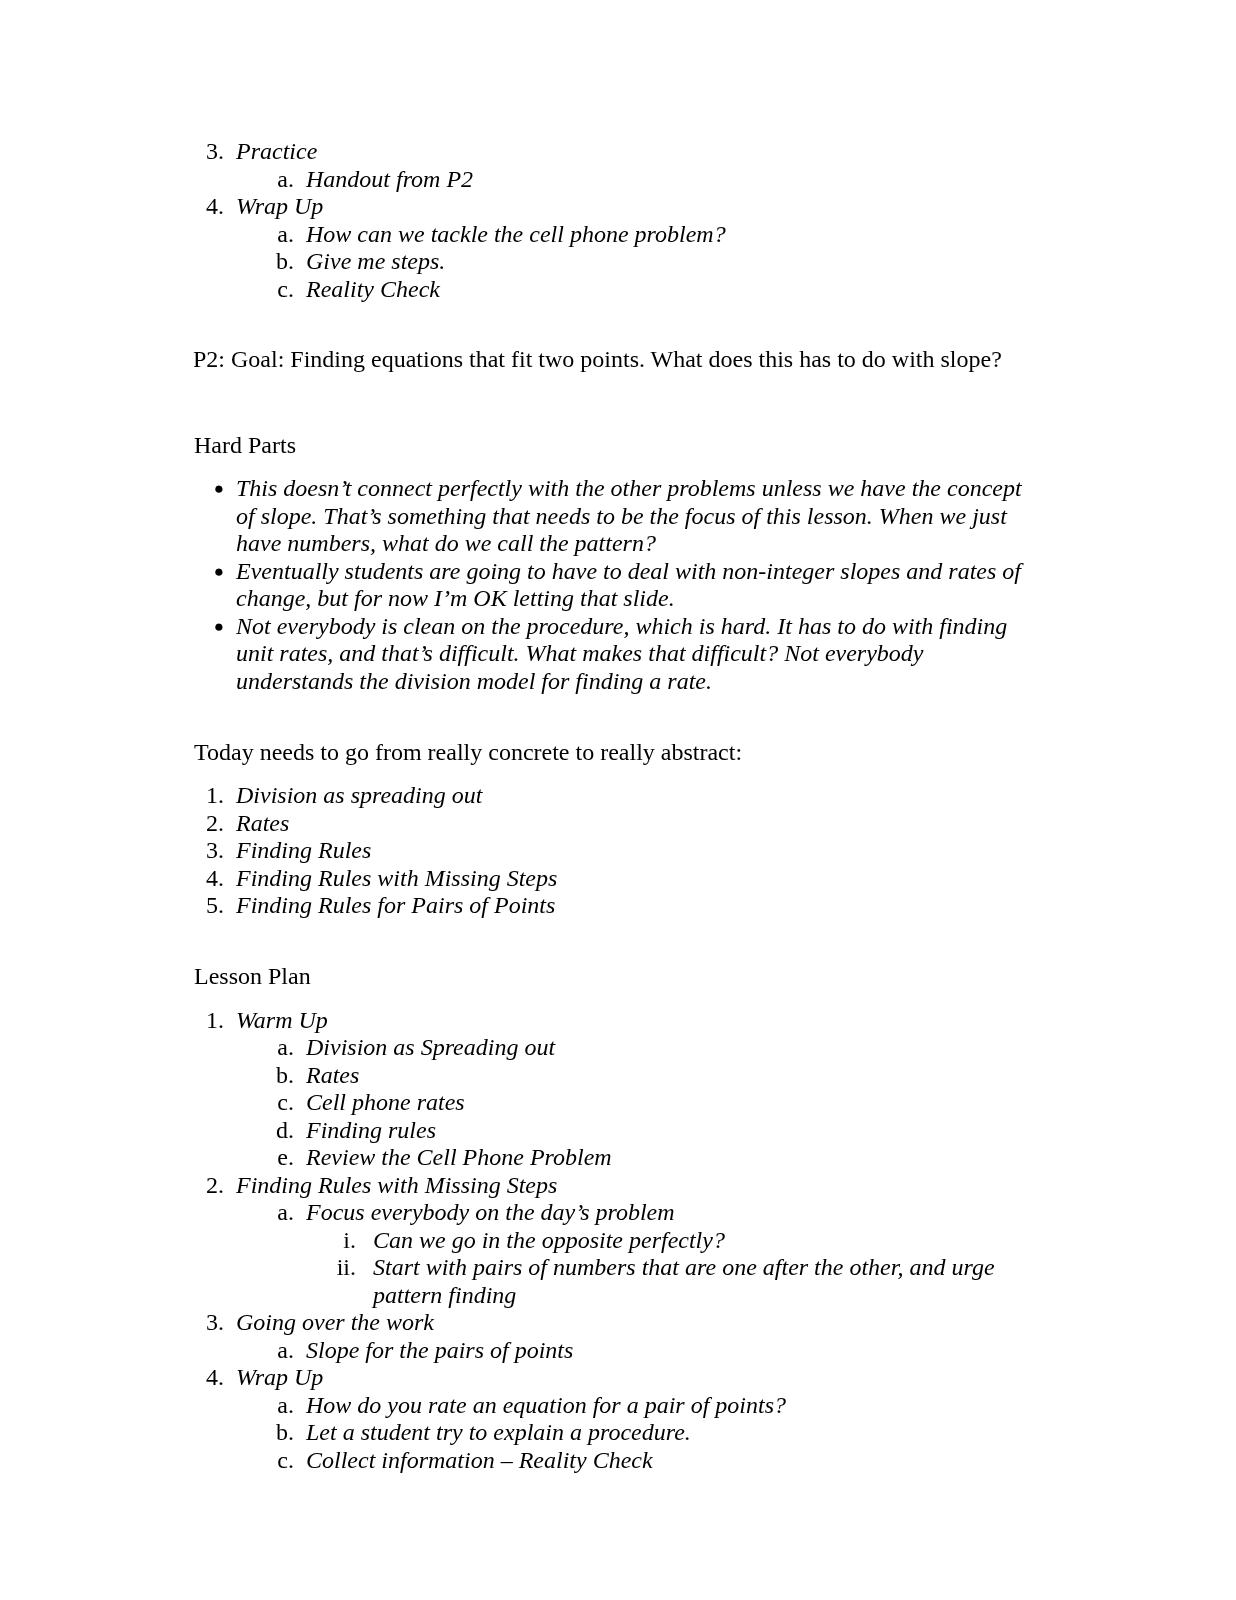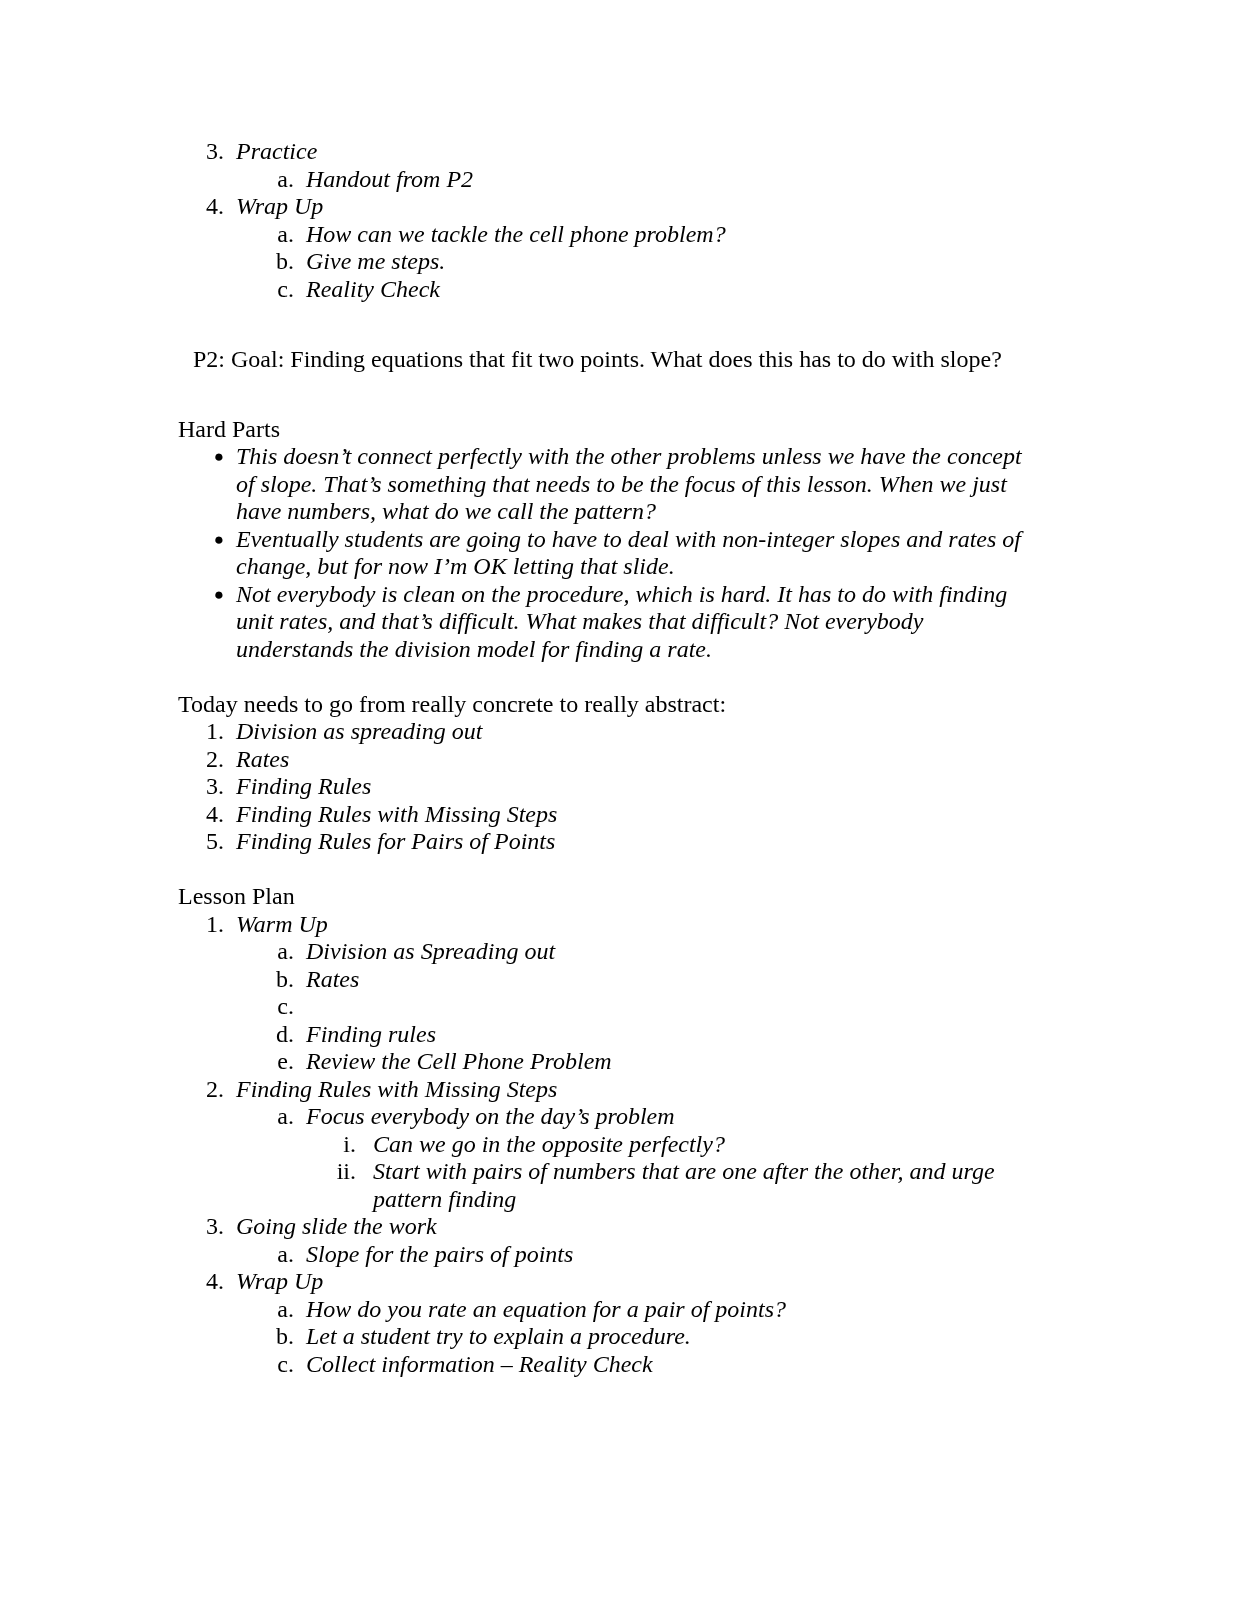--- a/index.html
+++ b/index.html
@@ -88,21 +88,21 @@
 
   
   .sublist { margin: 0; padding: 0; }
 
   .para {
     margin: 15px;
   }
   .spacer {
     height: 27.5px;
   }
-  .block-title { margin: 0; }
+  .block-title { margin: 16px; }
 </style>
 </head>
 <body>
 
 <div class="page">
   <div class="content">
 
     <ol class="lvl1">
       <li>
         <div class="row">
@@ -229,20 +229,21 @@
           </li>
           <li>
             <div class="row">
               <span class="marker">b.</span>
               <span class="itemtext">Rates</span>
             </div>
           </li>
           <li>
             <div class="row">
               <span class="marker">c.</span>
+              <span class="itemtext">Cell phone rates</span>
             </div>
           </li>
           <li>
             <div class="row">
               <span class="marker">d.</span>
               <span class="itemtext">Finding rules</span>
             </div>
           </li>
           <li>
             <div class="row">
@@ -278,21 +279,21 @@
                 </div>
               </li>
             </ol>
           </li>
         </ol>
       </li>
 
       <li>
         <div class="row">
           <span class="marker">3.</span>
-          <span class="itemtext">Going slide the work</span>
+          <span class="itemtext">Going over the work</span>
         </div>
         <ol class="lvl2 sublist">
           <li>
             <div class="row">
               <span class="marker">a.</span>
               <span class="itemtext">Slope for the pairs of points</span>
             </div>
           </li>
         </ol>
       </li>

